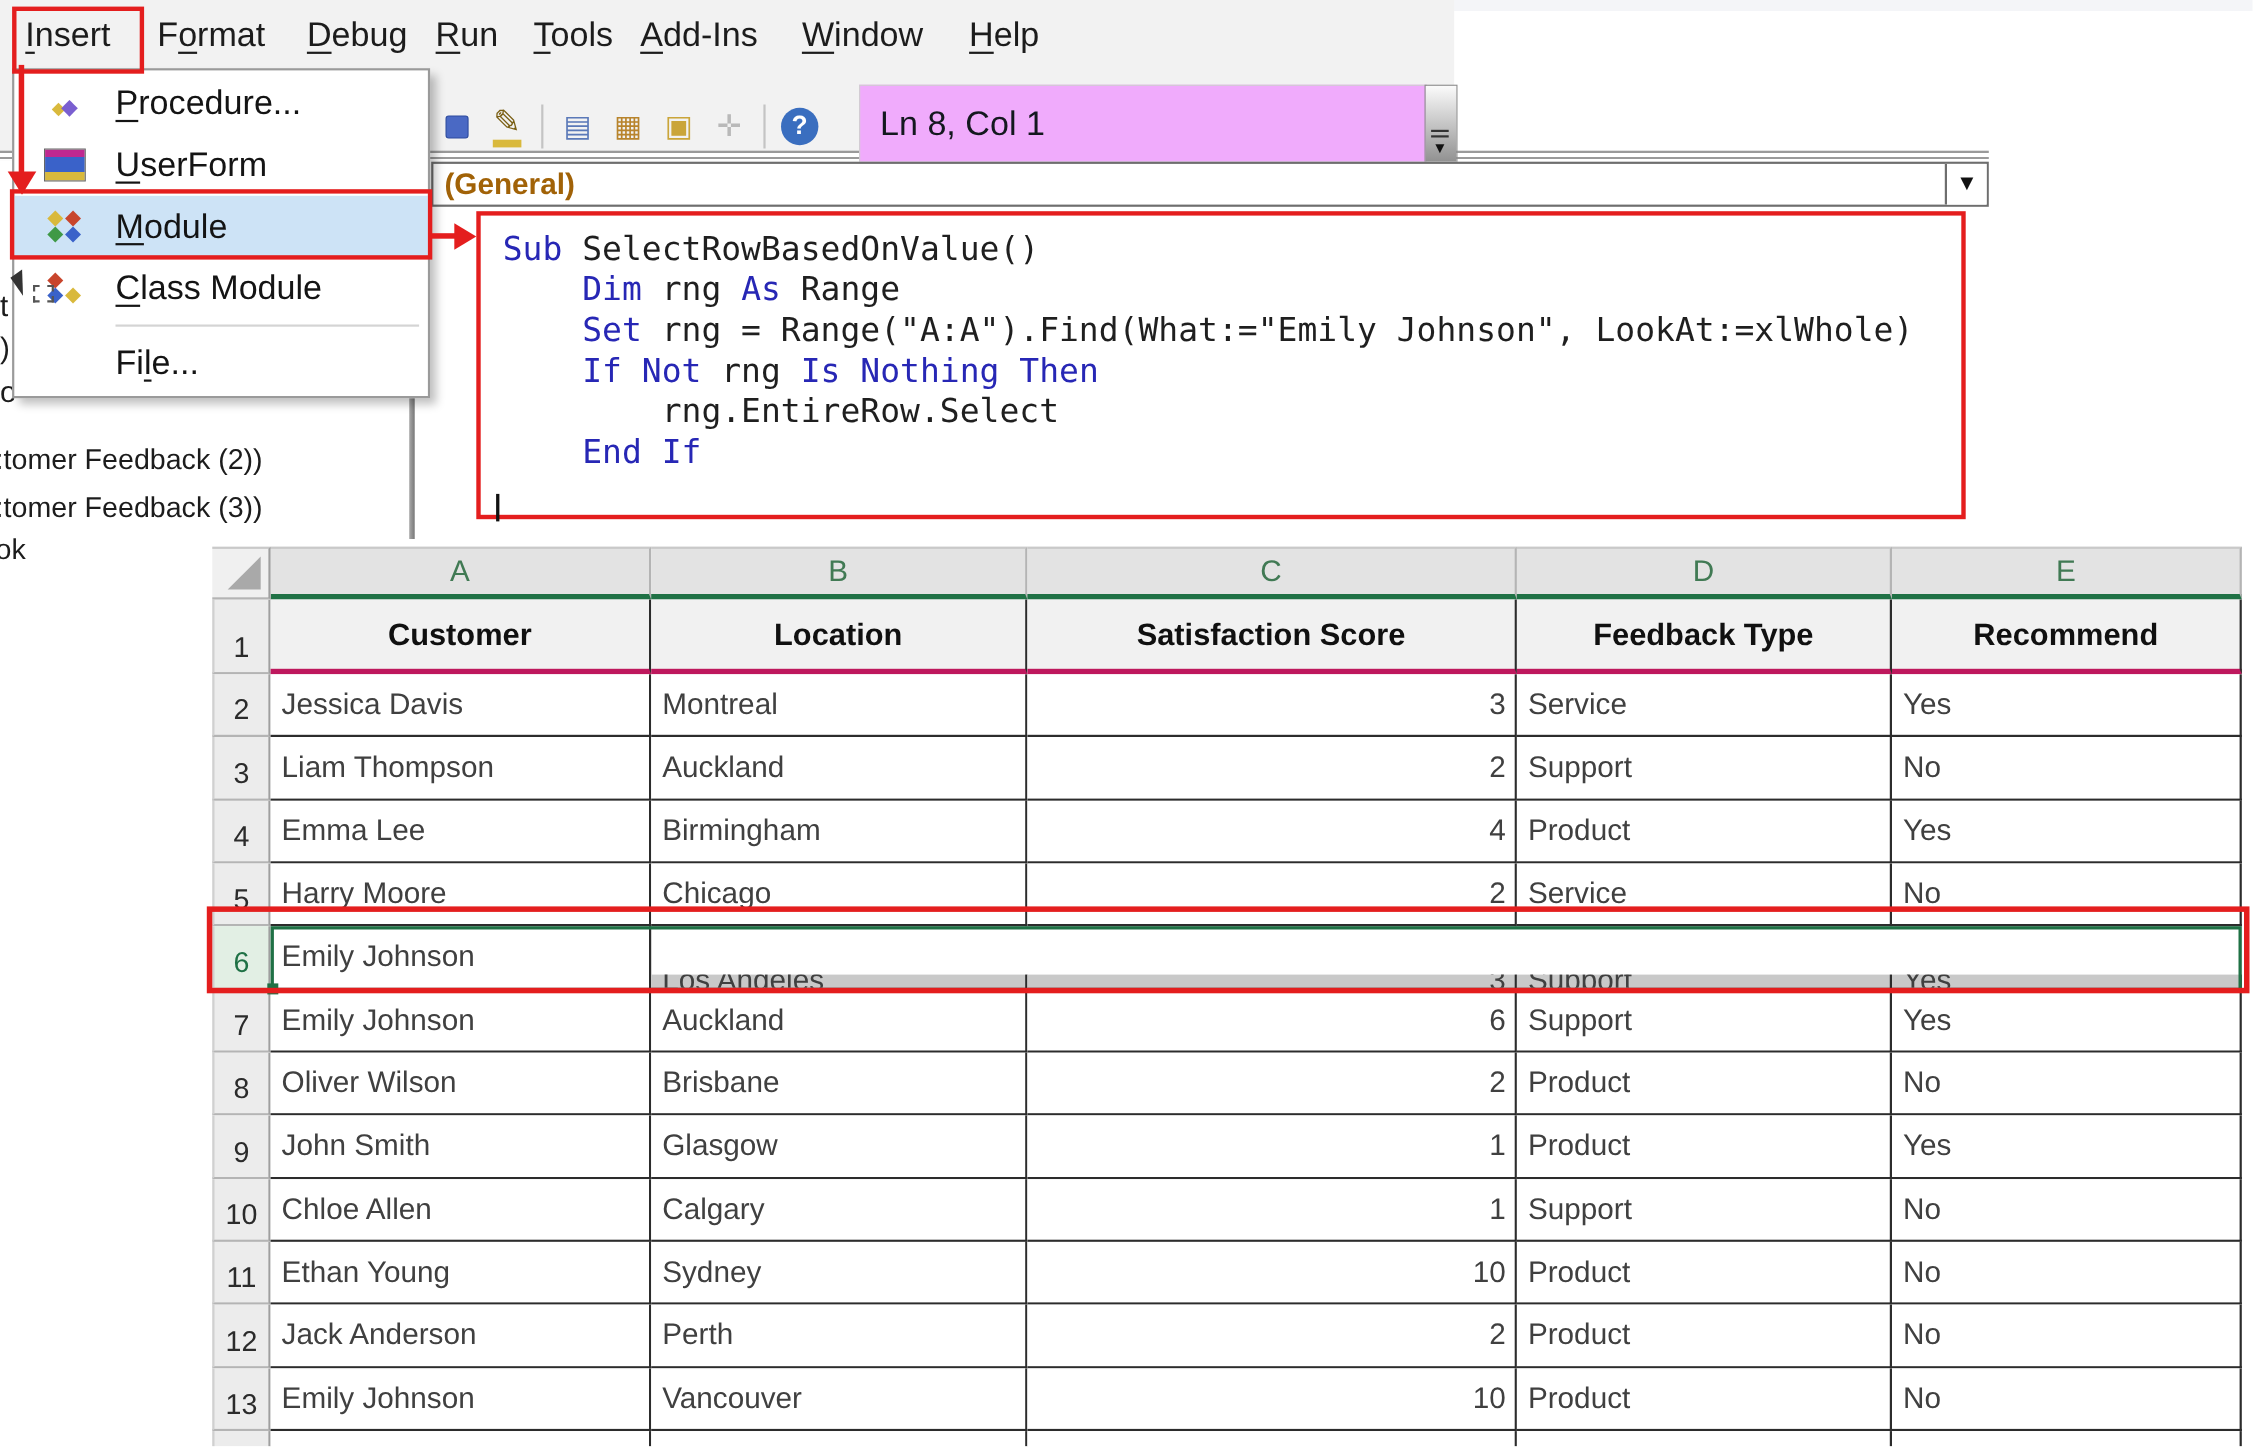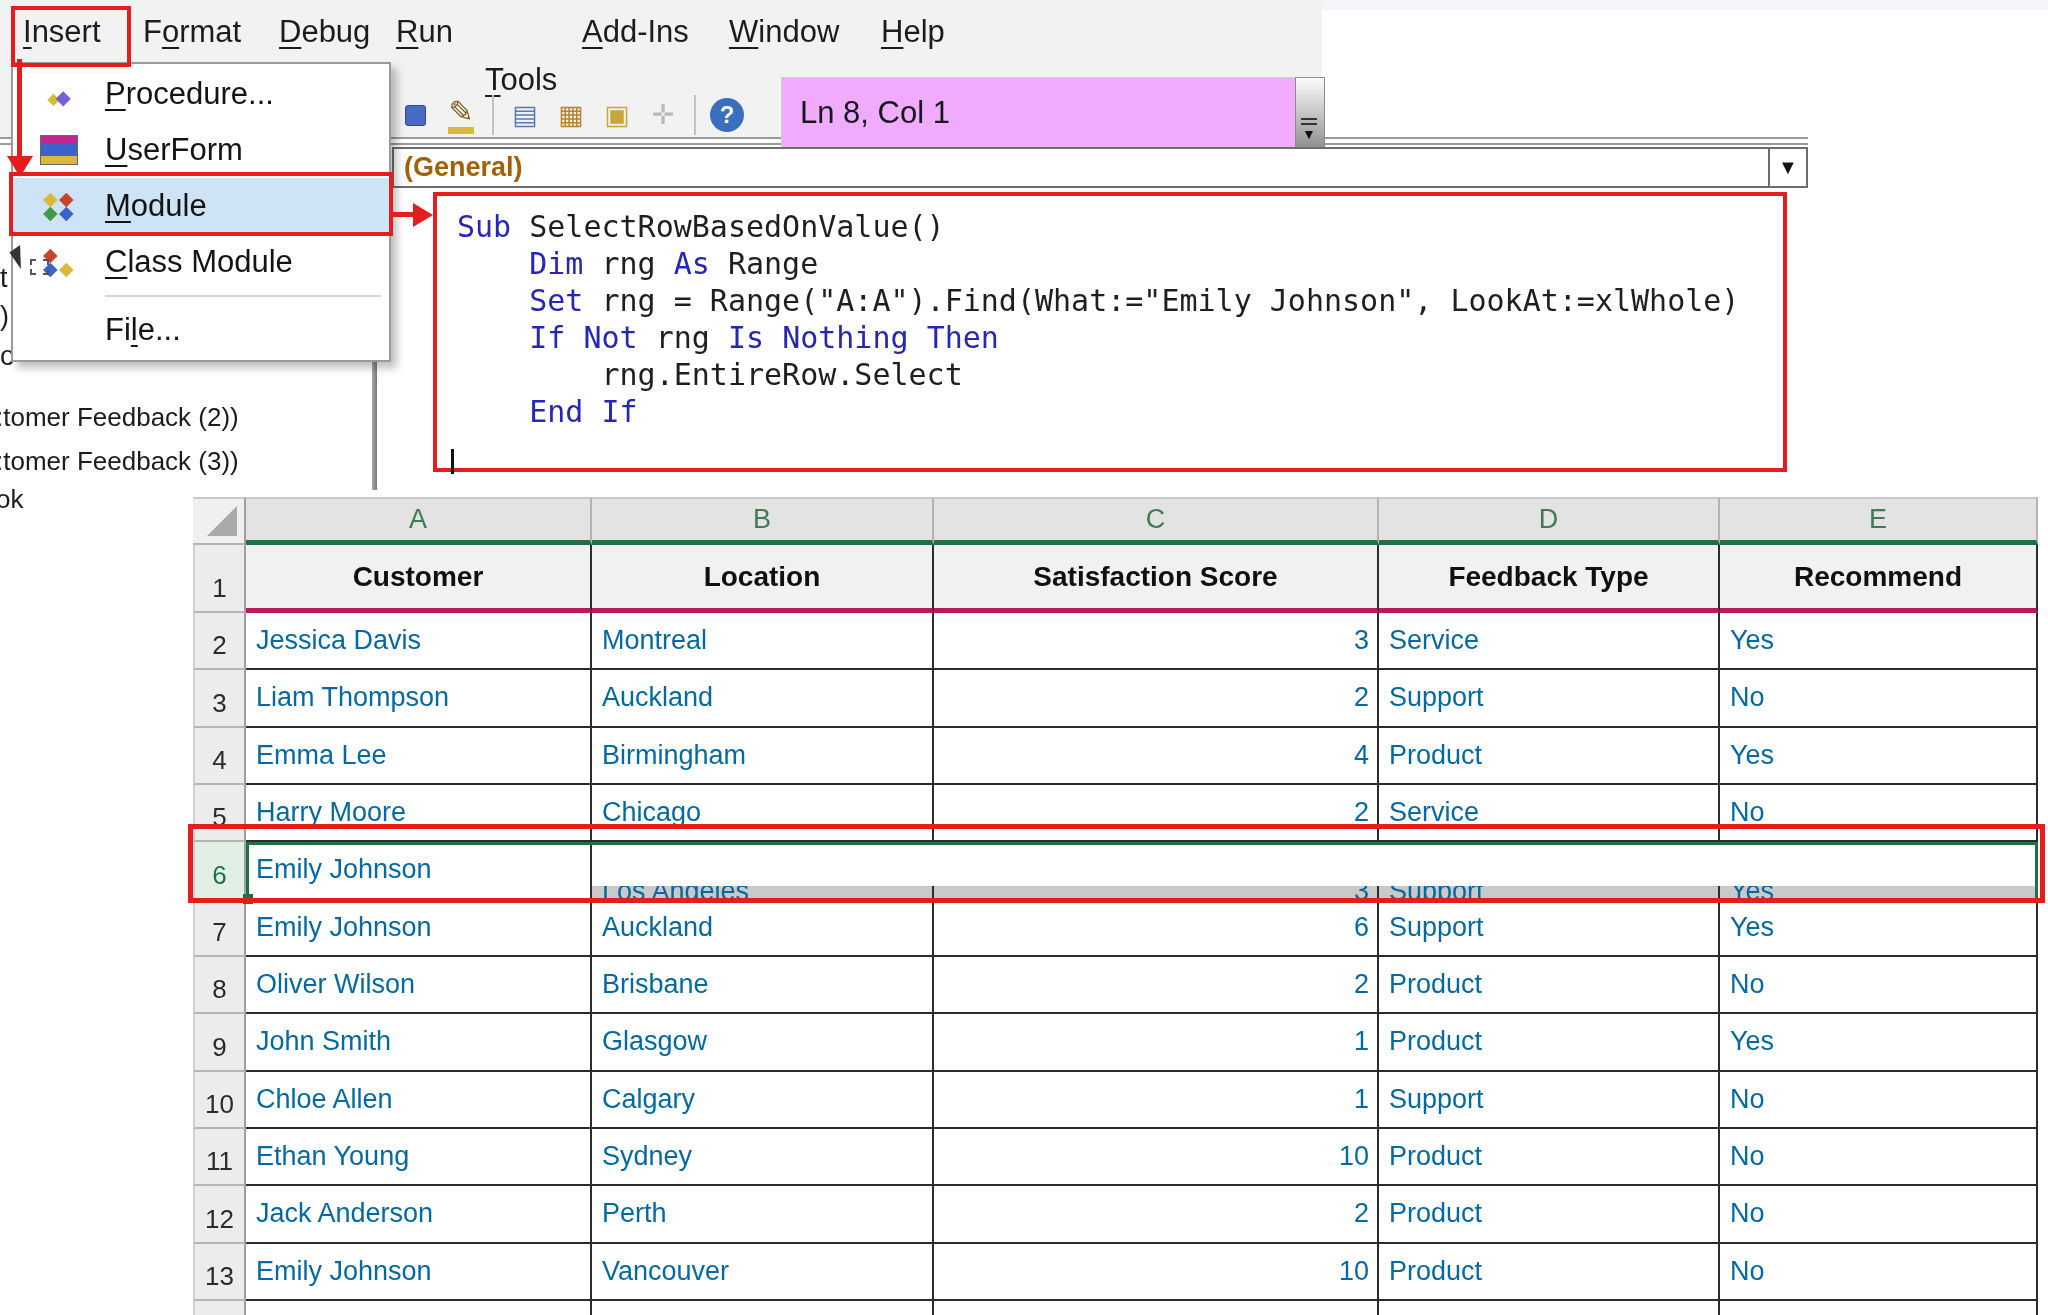--- a/index.html
+++ b/index.html
@@ -96,21 +96,21 @@
   .corner{background:#f0f0f0;border-right:2px solid #9f9f9f;border-top:2px solid #c9c9c9;
           border-bottom:2px solid #b4b4b4;position:relative;}
   .corner .tri{position:absolute;right:7px;top:7px;width:0;height:0;
                border-left:30px solid transparent;border-bottom:30px solid #a9a9a9;}
   .rowhdr{background:#ececec;color:#2b2b2b;font-size:26px;justify-content:center;
           border-right:2px solid #9f9f9f;border-bottom:2px solid #b4b4b4;border-left:2px solid #d0d0d0;
           align-items:flex-end;padding-bottom:7px;}
   .rowhdr.sel{background:#e2efe4;color:var(--green);}
   .hdrcell{background:#f1f1f1;font-weight:bold;font-size:28px;color:#101010;justify-content:center;
            border-right:2px solid #2c2c2c;border-bottom:5px solid #be185d;}
-  .cell{background:#fff;font-size:27px;color:#0369a1;padding:0 10px;
+  .cell{background:#fff;font-size:27px;color:#404040;padding:0 10px;
         border-right:2px solid #2c2c2c;border-bottom:2px solid #2c2c2c;}
   .cell.num{justify-content:flex-end;padding-right:8px;}
   .cell.selgray{background:var(--selgray);margin-top:44px;}
   .partial{background:#fff;border-right:2px solid #2c2c2c;}
   .partial.ph{background:#ececec;border-right:2px solid #9f9f9f;border-left:2px solid #d0d0d0;}
   #sel-border{left:246px;top:842px;width:1792px;height:60px;border:3px solid var(--green);
               box-sizing:border-box;z-index:15;pointer-events:none;}
   #fill-handle{left:243px;top:894px;width:10px;height:10px;background:var(--green);z-index:16;}
   #row-red-box{left:188px;top:824px;width:1857px;height:79px;border:5px solid var(--red);
                box-sizing:border-box;z-index:40;pointer-events:none;}
@@ -122,21 +122,21 @@
 
   <div class="abs" id="top-band"></div>
   <div class="abs" id="chrome-bg"></div>
   <div class="abs" id="chrome-split"></div>
 
   <div id="menubar">
       <div class="menu-item" style="left: 23px;"><span></span><u>I</u><span>nsert</span></div>
       <div class="menu-item" style="left: 143px;"><span>F</span><u>o</u><span>rmat</span></div>
       <div class="menu-item" style="left: 279px;"><span></span><u>D</u><span>ebug</span></div>
       <div class="menu-item" style="left: 396px;"><span></span><u>R</u><span>un</span></div>
-      <div class="menu-item" style="left: 485px; margin-top: 48px;"><span></span><u>T</u><span>ools</span></div>
+      <div class="menu-item" style="left: 485px;"><span></span><u>T</u><span>ools</span></div>
       <div class="menu-item" style="left: 559px; margin-left: 23px;"><span></span><u>A</u><span>dd-Ins</span></div>
       <div class="menu-item" style="left: 729px;"><span></span><u>W</u><span>indow</span></div>
       <div class="menu-item" style="left: 881px;"><span></span><u>H</u><span>elp</span></div>
     </div>
   <div class="abs" id="insert-red-box"></div>
 
   <div class="abs" id="toolbar">
       <div class="tb-icon">
         <span class="break-glyph"></span>
       </div>

